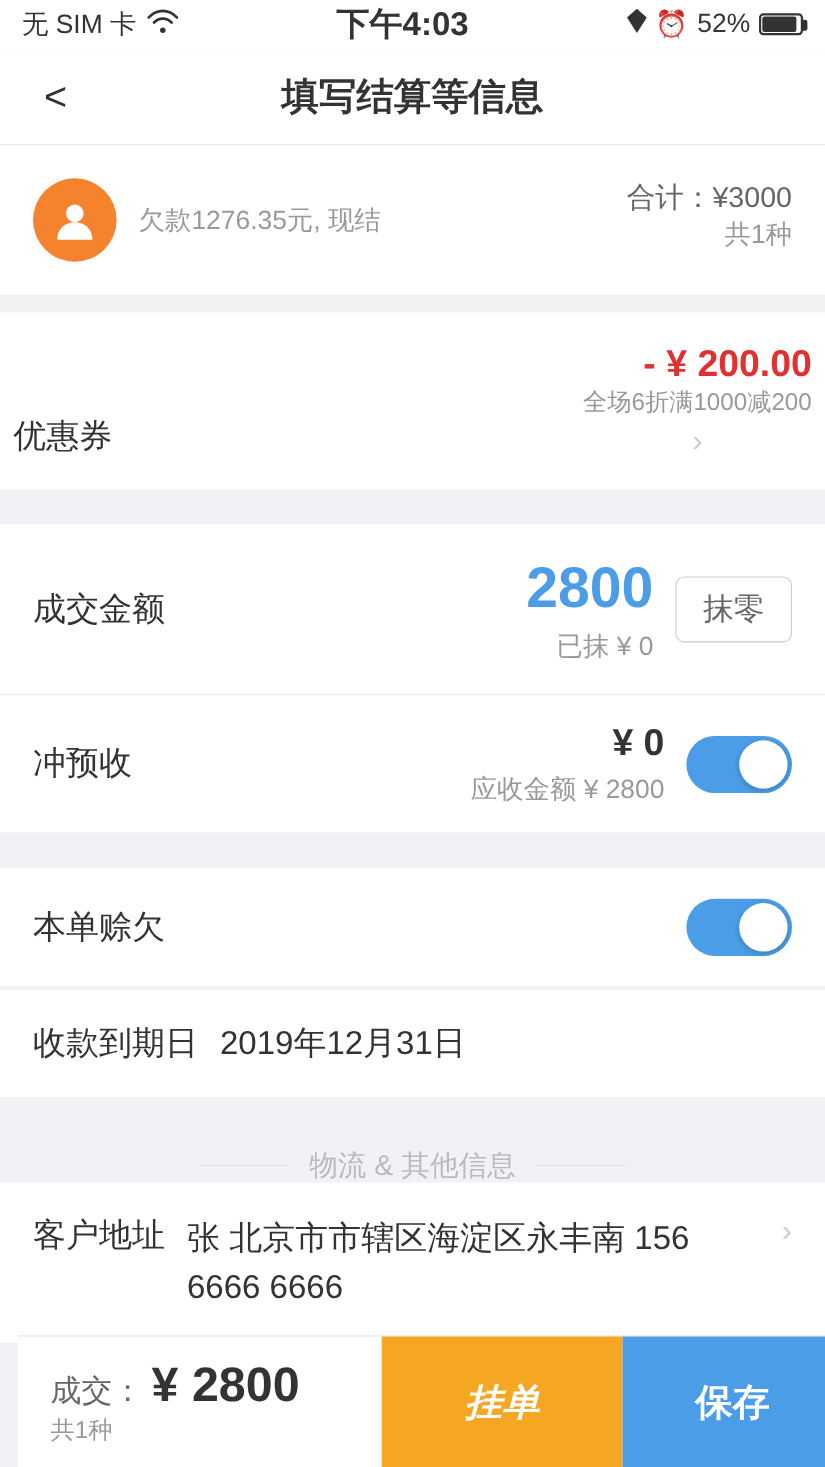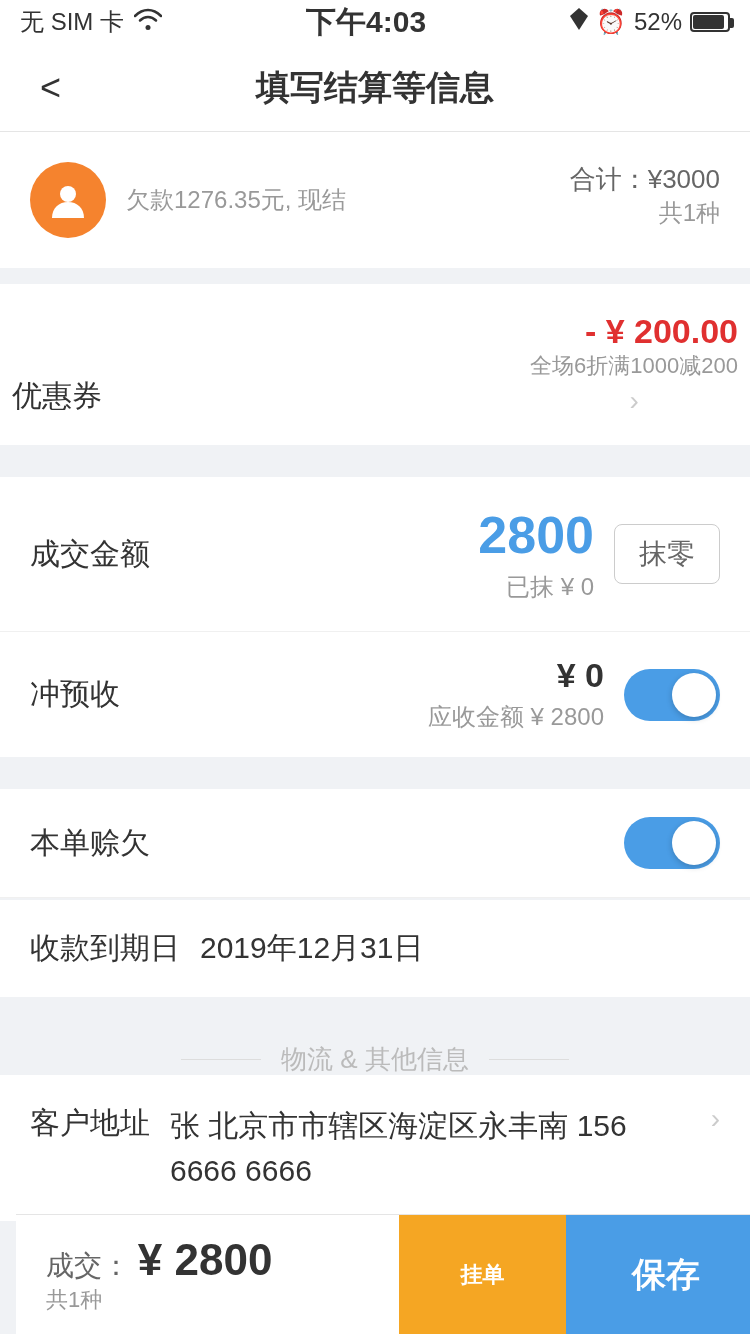--- a/index.html
+++ b/index.html
@@ -259,28 +259,29 @@
       border-top: 1px solid #e5e5e5;
     }
     .bottom-info {
       flex: 1;
       padding: 0 30px;
     }
     .bottom-deal { font-size: 28px; color: #666; }
     .bottom-amount { font-size: 44px; font-weight: 700; color: #333; }
     .bottom-count { font-size: 22px; color: #999; }
     .btn-pending {
-      width: 167px;
+      width: 219px;
       height: 120px;
       background: #f5a623;
       display: flex; align-items: center; justify-content: center;
-      font-size: 22px;
+      font-size: 34px;
       font-weight: 600;
       color: #fff;
       cursor: pointer;
+      font-style: italic;
     }
     .btn-save {
       width: 200px;
       height: 120px;
       background: #4a9de6;
       display: flex; align-items: center; justify-content: center;
       font-size: 34px;
       font-weight: 600;
       color: #fff;
       cursor: pointer;

